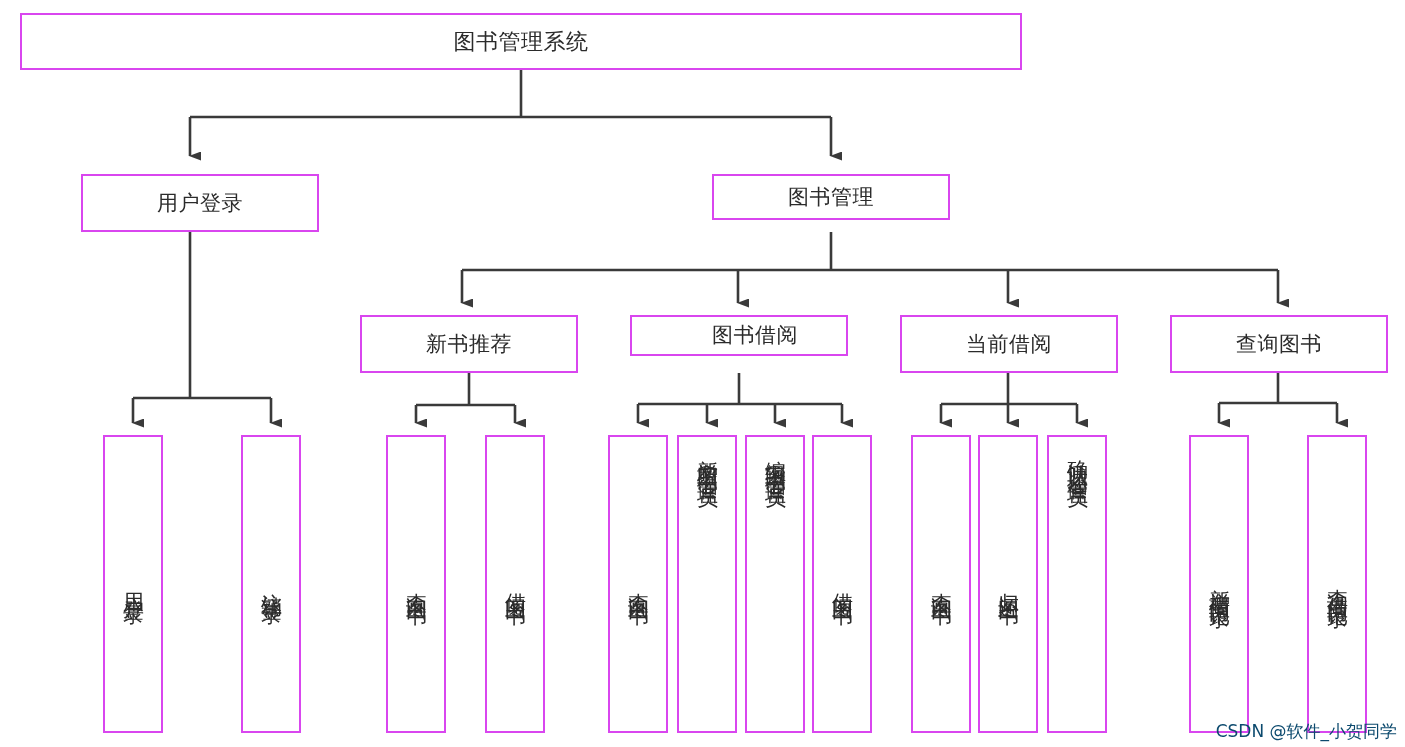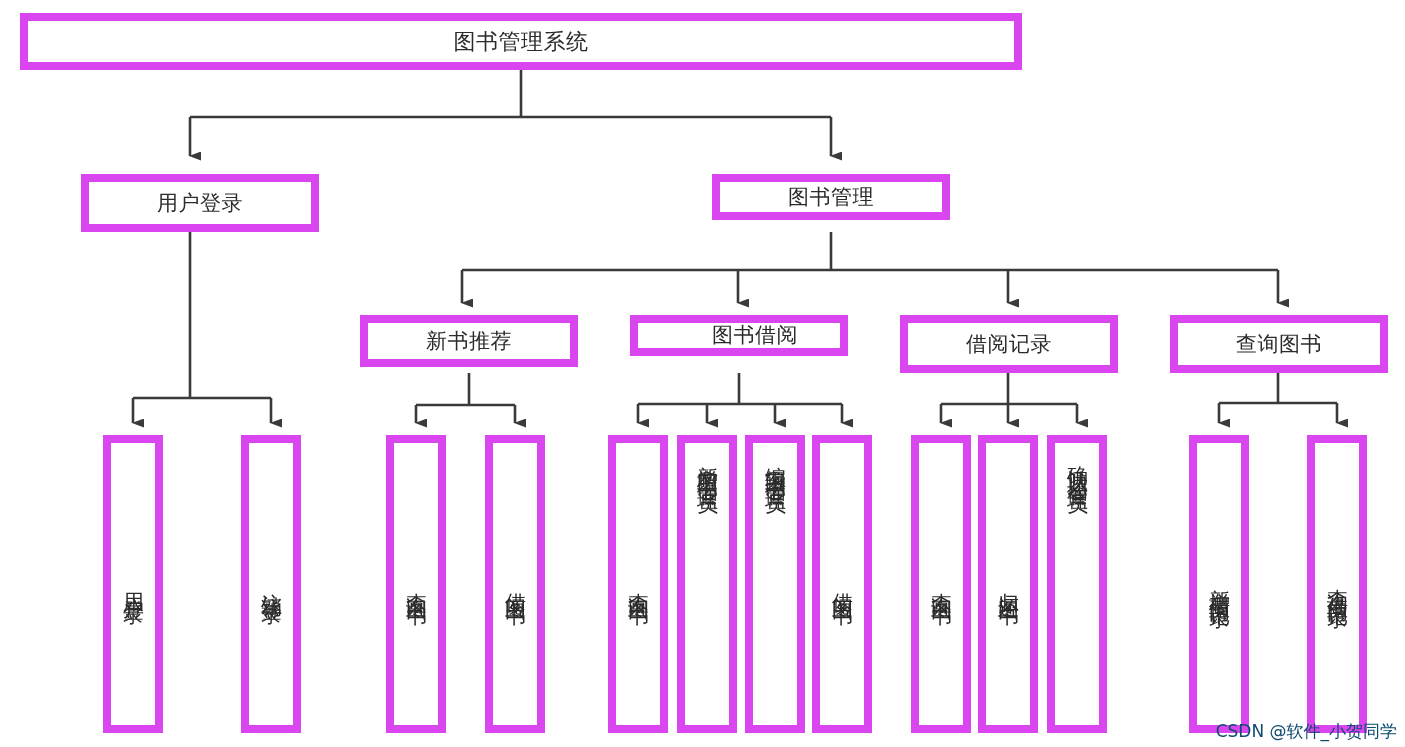--- a/index.html
+++ b/index.html
@@ -22,21 +22,21 @@
     position: absolute;
     left: 0;
     top: 0;
     width: 1405px;
     height: 747px;
   }
   .node {
     position: absolute;
     box-sizing: border-box;
     background: #ffffff;
-    border: 8px solid #d946ef;
+    border: 2px solid #d946ef;
     display: flex;
     align-items: center;
     justify-content: center;
     z-index: 2;
   }
   .node-label {
     color: #2b2b2b;
     text-align: center;
     line-height: 1.18;
     letter-spacing: 0.5px;
@@ -139,30 +139,30 @@
   </div>
 
   <div class="node h" style="left:81px; top:174px; width:238px; height:58px;">
     <span class="node-label">用户登录</span>
   </div>
 
   <div class="node h" style="left:712px; top:174px; width:238px; height:46px;">
     <span class="node-label">图书管理</span>
   </div>
 
-  <div class="node h" style="left:360px; top:315px; width:218px; height:52px;">
+  <div class="node h" style="left:360px; top:315px; width:218px; height:58px;">
     <span class="node-label">新书推荐</span>
   </div>
 
   <div class="node h" style="left:630px; top:315px; width:218px; height:41px;padding-left:32px;">
     <span class="node-label">图书借阅</span>
   </div>
 
   <div class="node h" style="left:900px; top:315px; width:218px; height:58px;">
-    <span class="node-label">借阅记录</span>
+    <span class="node-label">当前借阅</span>
   </div>
 
   <div class="node h" style="left:1170px; top:315px; width:218px; height:58px;">
     <span class="node-label">查询图书</span>
   </div>
 
   <div class="node v center" style="left:103px; top:435px; width:60px; height:298px;">
     <span class="node-label">用户登录</span>
   </div>
 

